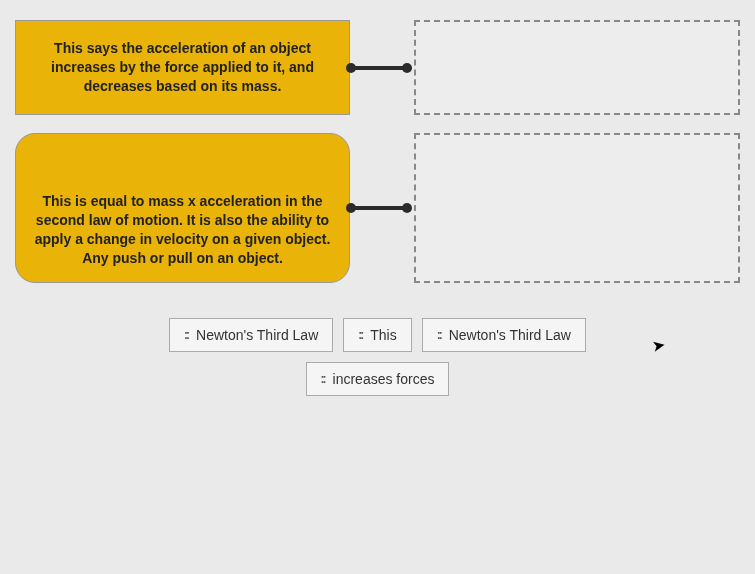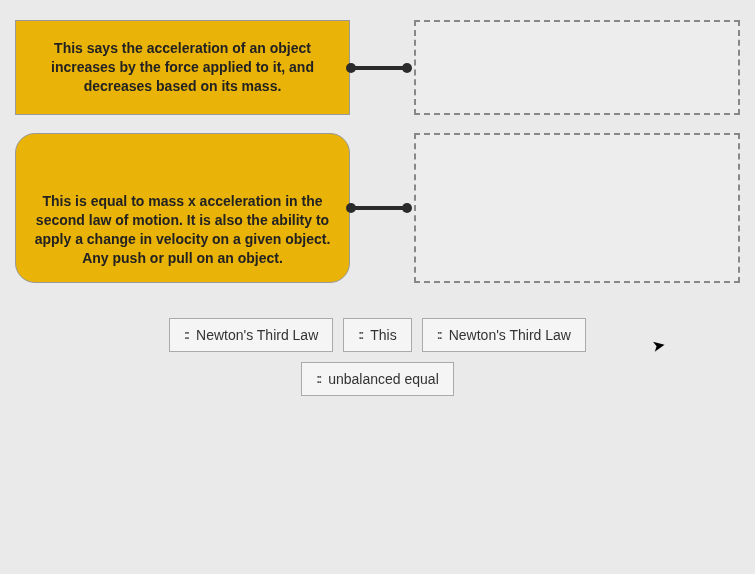--- a/index.html
+++ b/index.html
@@ -146,18 +146,18 @@
     <span class="grip">::</span>
     <span>This</span>
   </div>
   <div class="answer-chip">
     <span class="grip">::</span>
     <span>Newton's Third Law</span>
   </div>
   <div style="width:100%; display:flex; justify-content:center;">
     <div class="answer-chip">
       <span class="grip">::</span>
-      <span>unbalanced equal</span>
+      <span>increases forces</span>
     </div>
   </div>
 </div>
 
 <div class="cursor-arrow">➤</div>
 
 </body></html>

